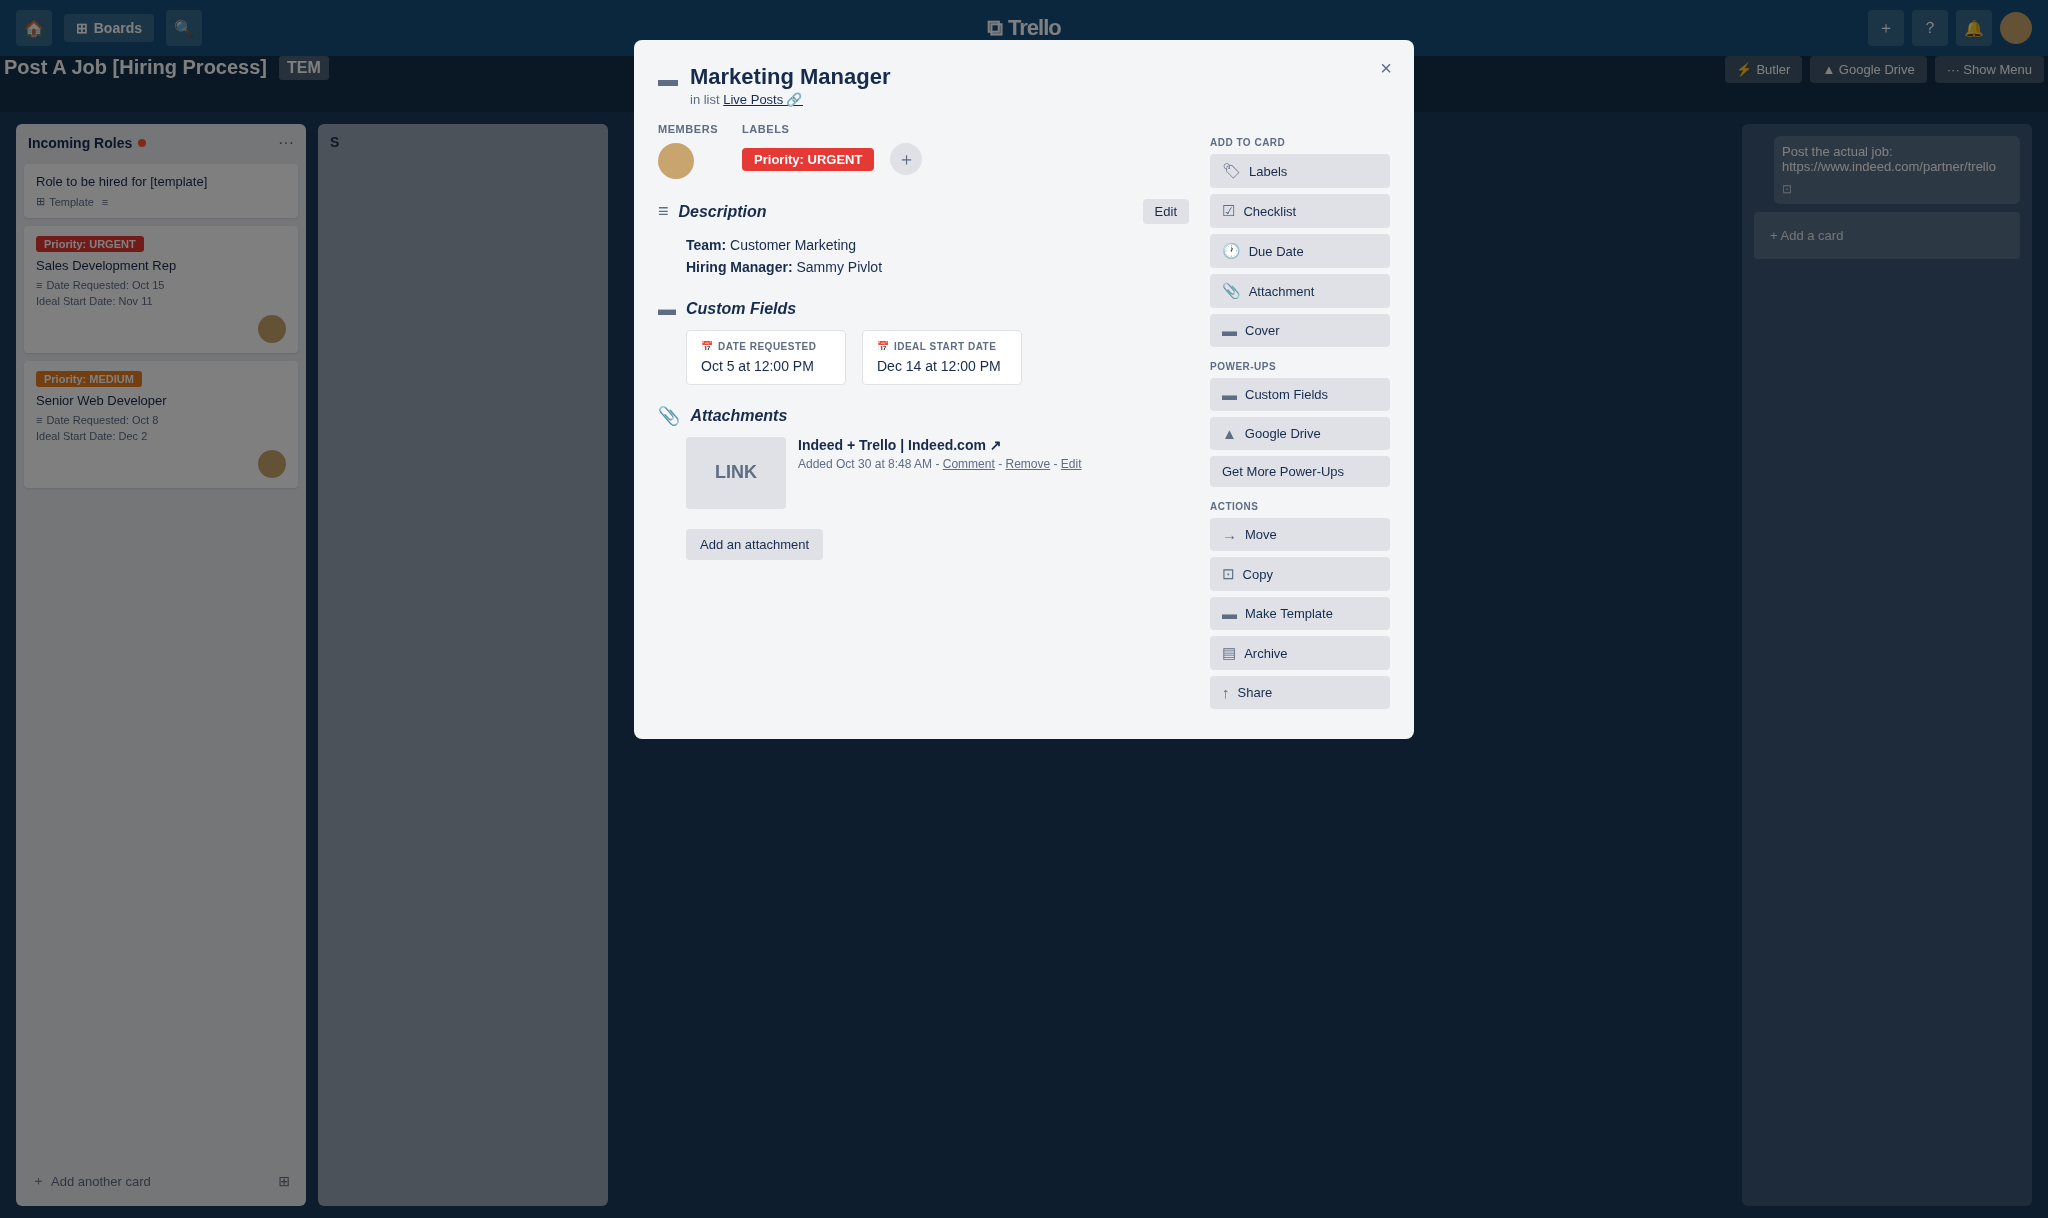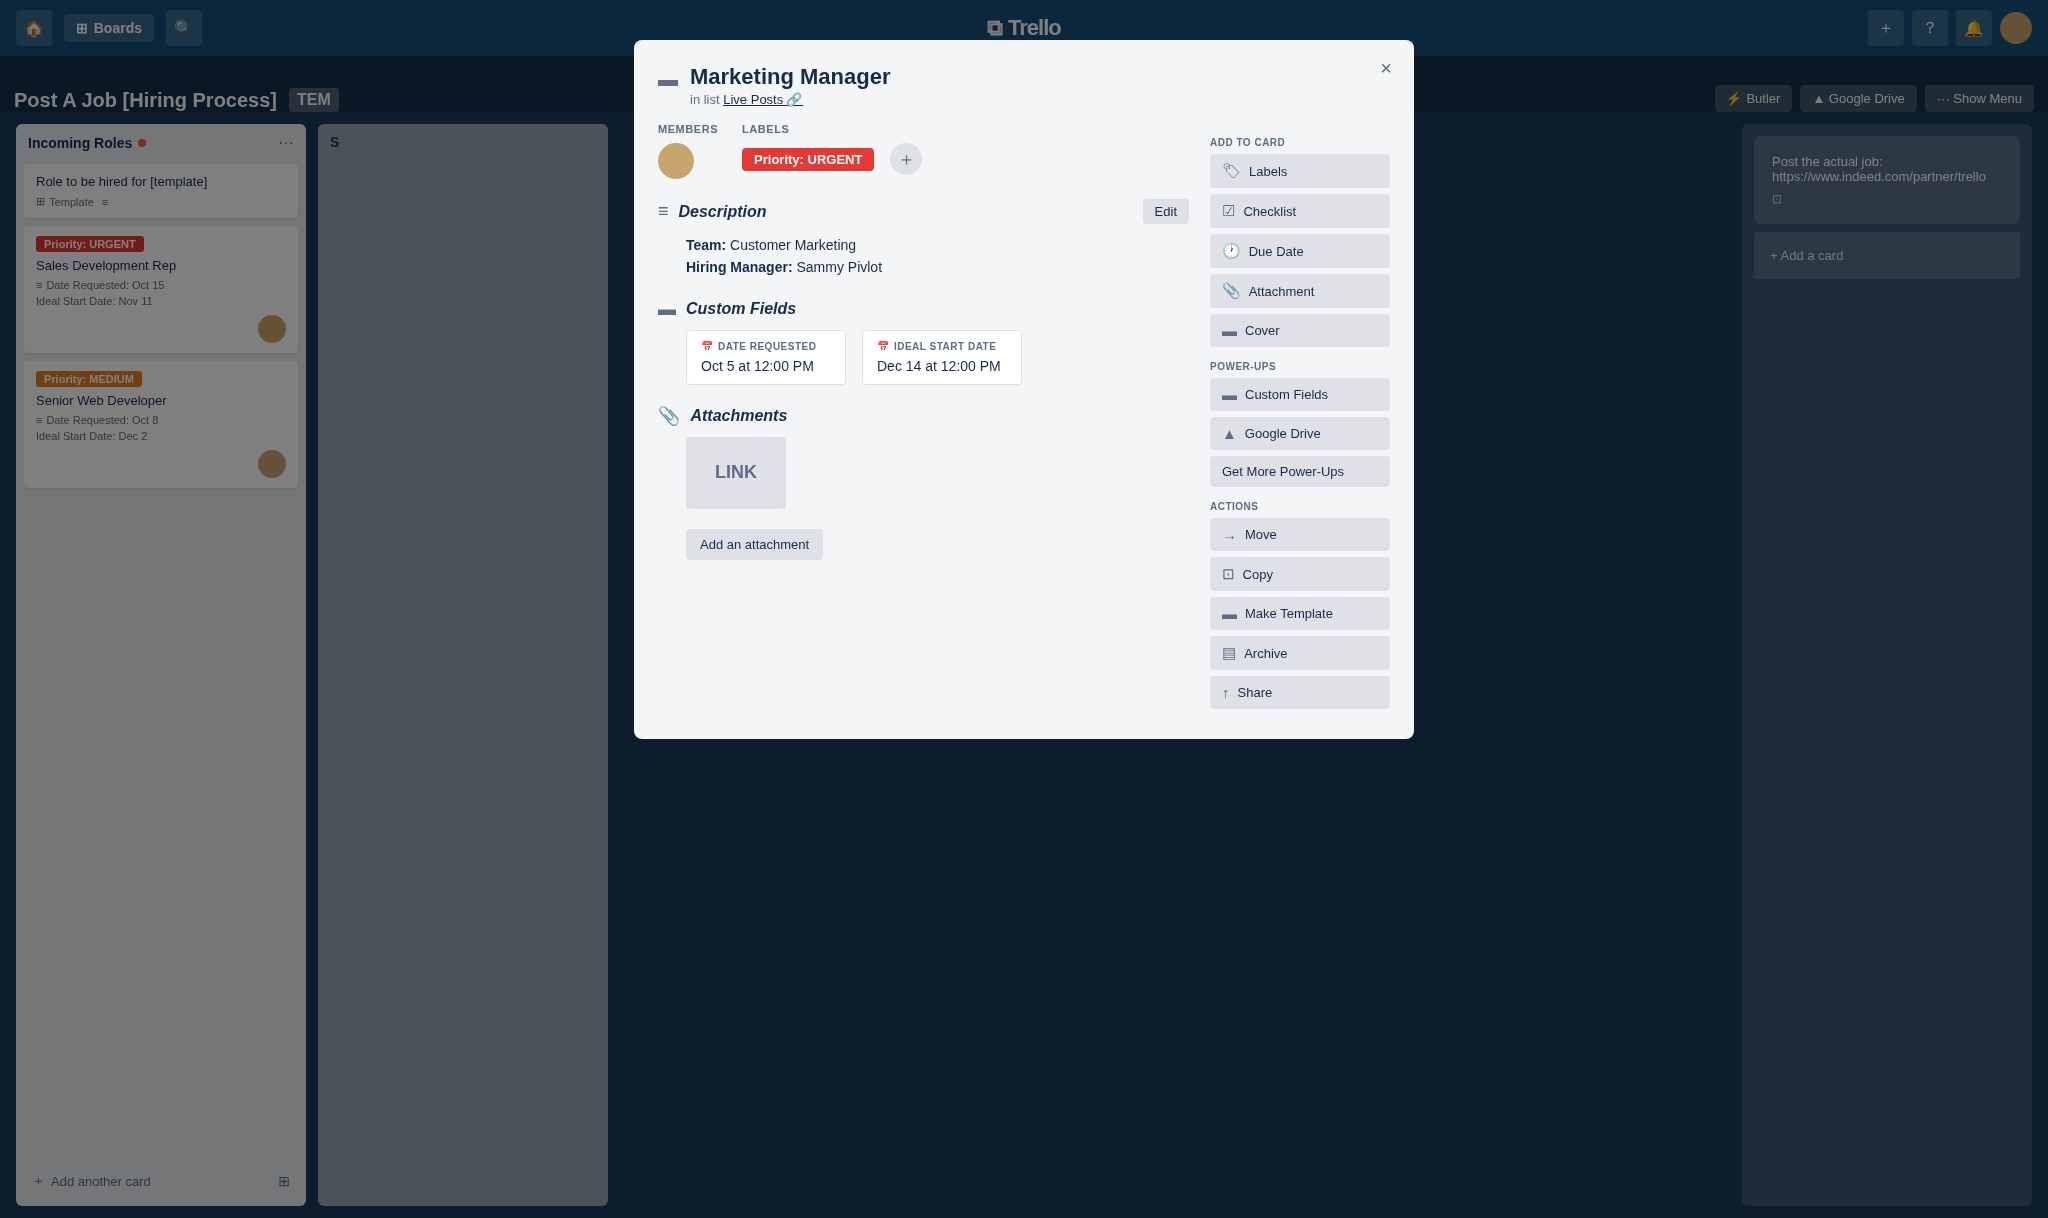--- a/index.html
+++ b/index.html
@@ -56,22 +56,22 @@
       background: #c8a46e;
       overflow: hidden;
       cursor: pointer;
     }
 
     
     .board-header {
       background: rgba(0,0,0,0.2);
       height: 56px;
       display: flex;
-      align-items: flex-end;
-      padding: 0 14px;
+      align-items: flex-start;
+      padding: 0 4px;
       gap: 12px;
     }
     .board-title {
       color: white;
       font-size: 20px;
       font-weight: 700;
     }
     .board-template-badge {
       background: rgba(255,255,255,0.25);
       color: white;
@@ -509,21 +509,21 @@
     <div class="column-header">
       <span>S</span>
     </div>
   </div>
 
   <div style="flex:1;">
   </div>
 
   <div style="width:290px;min-width:290px;background:rgba(255,255,255,0.15);border-radius:6px;padding:12px;">
     <div style="color:white;font-size:13px;margin-bottom:12px;">
-      <div style="background:rgba(255,255,255,0.15);border-radius:6px;padding:18px;color:white;font-size:13px;margin-bottom:8px;">
+      <div style="background:rgba(255,255,255,0.15);border-radius:6px;padding:8px;color:white;font-size:13px;margin-bottom:8px;margin-left:20px;">
         <span style="white-space:pre-line;">Post the actual job:
 https://www.indeed.com/partner/trello</span>
         <div style="display:flex;align-items:center;gap:6px;margin-top:8px;font-size:12px;color:rgba(255,255,255,0.7);">
           <span>⊡</span>
         </div>
       </div>
       <button style="background:rgba(255,255,255,0.15);border:none;color:rgba(255,255,255,0.85);width:100%;padding:16px;border-radius:4px;cursor:pointer;font-size:13px;text-align:left;">
         <span>+ Add a card</span>
       </button>
     </div>
@@ -597,20 +597,34 @@
           </div>
         </div>
 
         <div class="section">
           <div class="section-header">
             <span class="section-icon">📎</span>
             <span class="section-title">Attachments</span>
           </div>
           <div class="attachment-item">
             <div class="attachment-thumb">LINK</div>
+            <div class="attachment-info">
+              <div class="attachment-name">
+                <span>Indeed + Trello | Indeed.com ↗</span>
+              </div>
+              <div class="attachment-meta">
+                <span>Added Oct 30 at 8:48 AM</span>
+                <span> - </span>
+                <a href="#">Comment</a>
+                <span> - </span>
+                <a href="#">Remove</a>
+                <span> - </span>
+                <a href="#">Edit</a>
+              </div>
+            </div>
           </div>
           <button class="add-attachment-btn">Add an attachment</button>
         </div>
 
       </div>
 
       <div class="modal-sidebar">
         <div class="sidebar-section-title">ADD TO CARD</div>
         <button class="sidebar-btn">
           <span class="sidebar-btn-icon">🏷</span>

